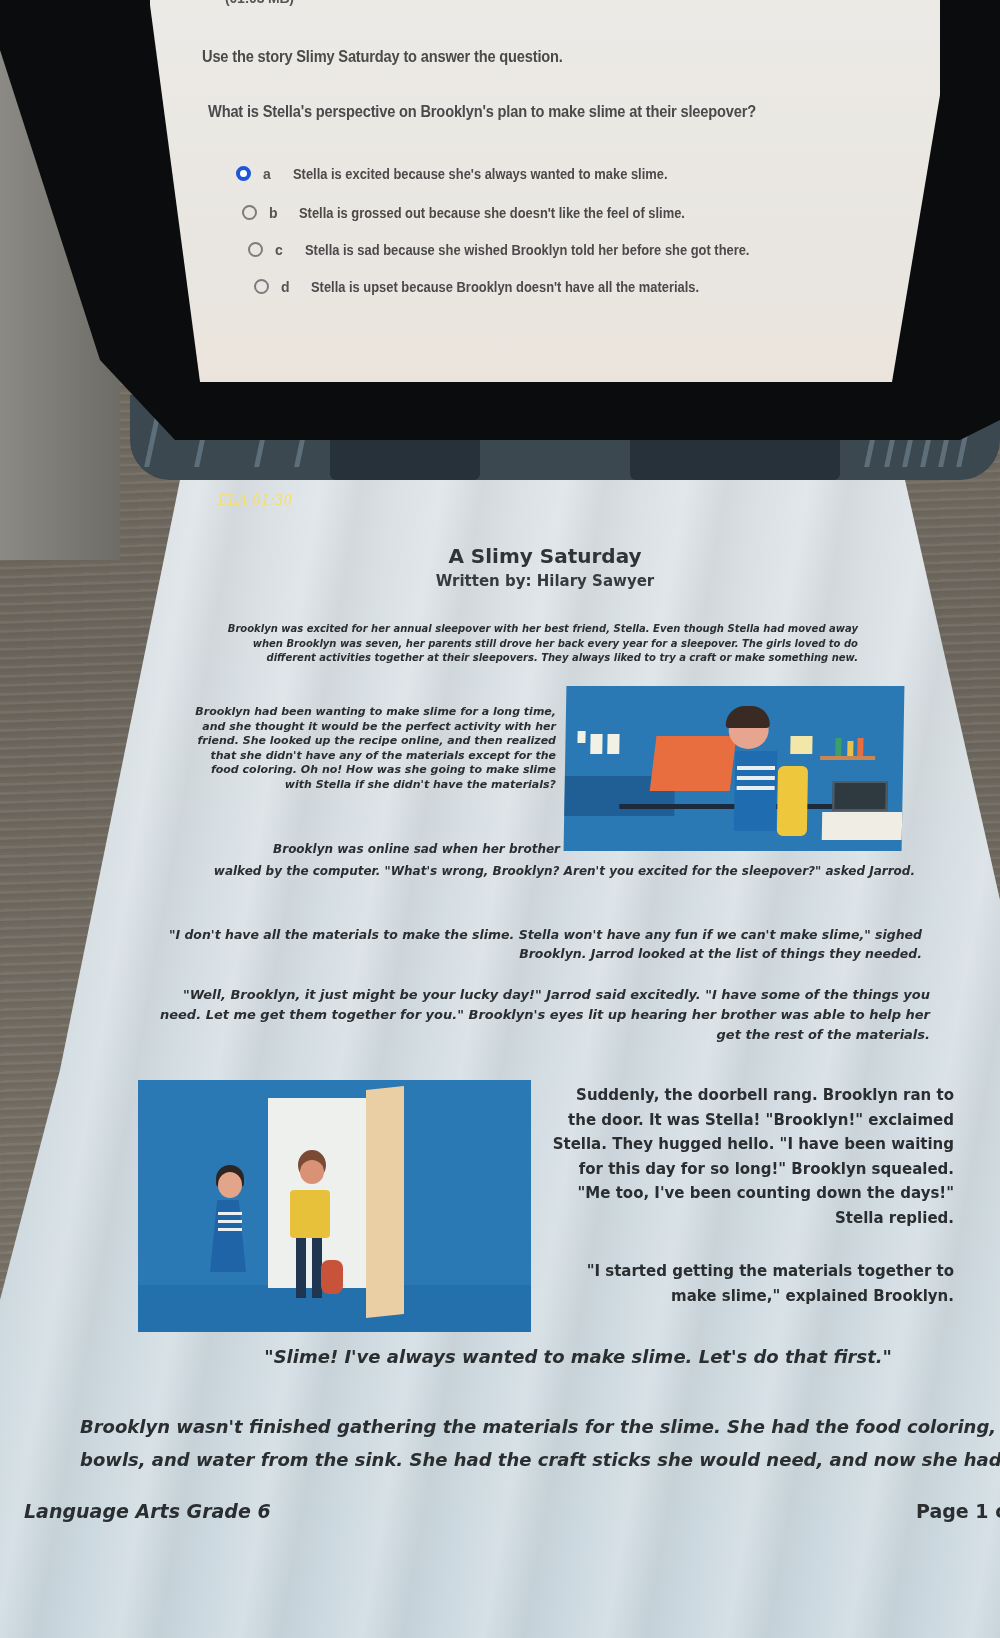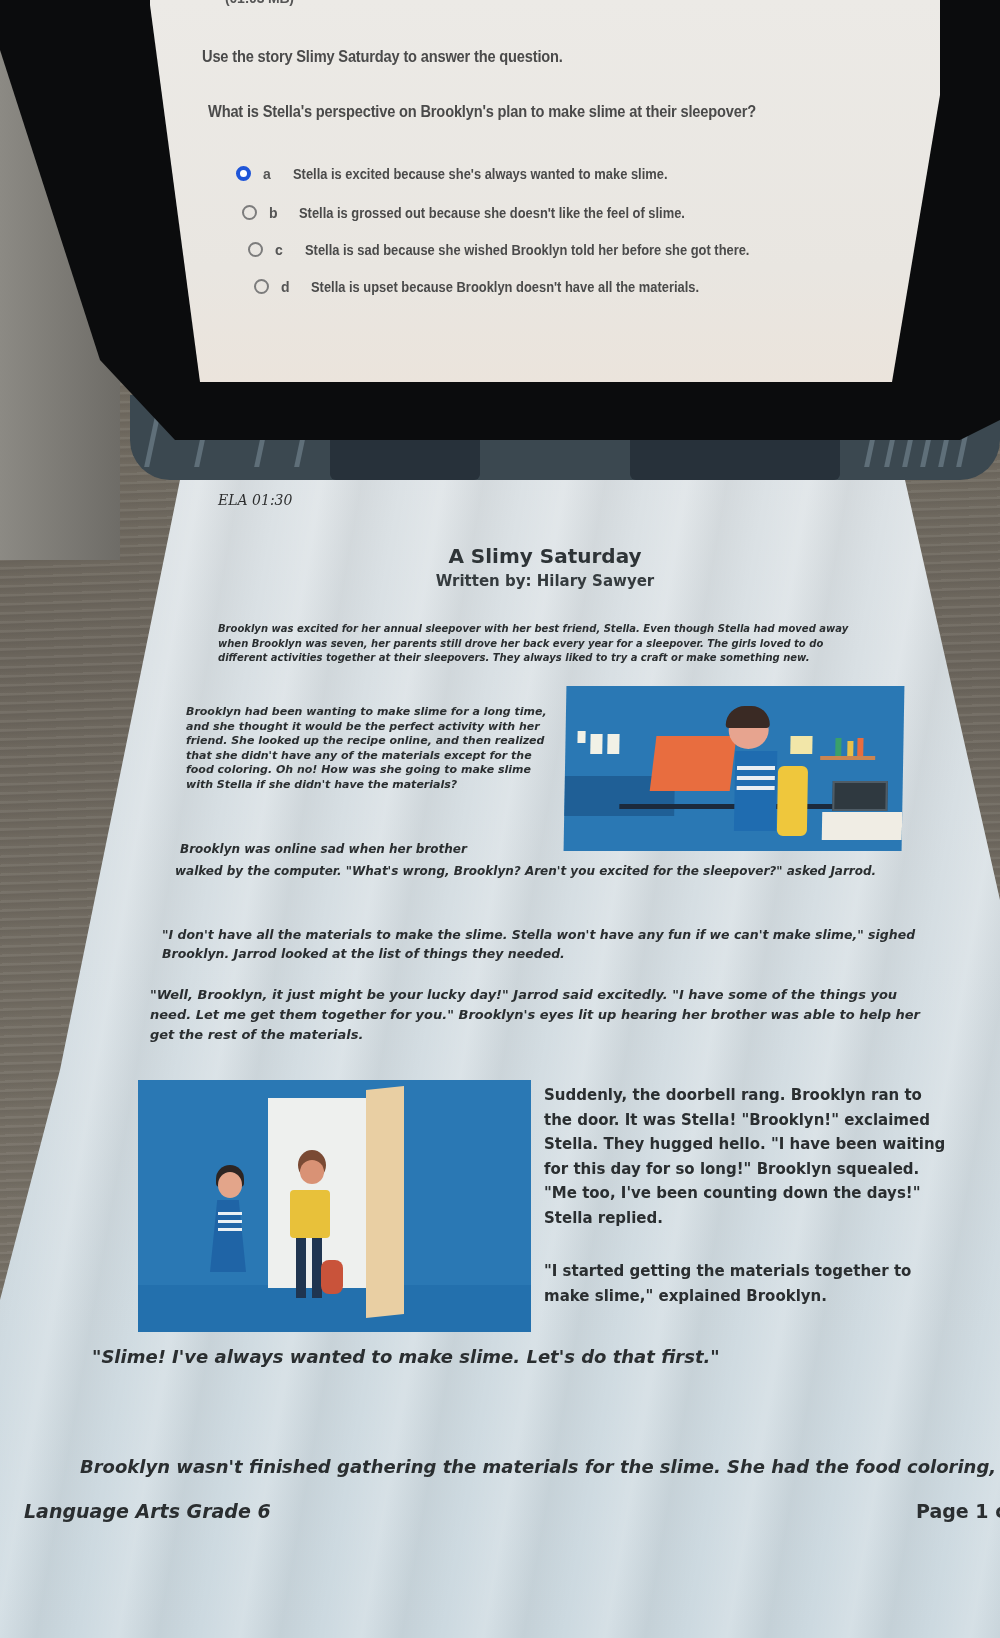--- a/index.html
+++ b/index.html
@@ -27,34 +27,34 @@
       background: linear-gradient(180deg, #e4e7e9 0%, #d9e0e4 40%, #ccd9e0 100%);
       clip-path: polygon(180px 480px, 905px 480px, 1000px 900px, 1000px 1638px, 0px 1638px, 0px 1300px, 60px 1070px);
     }
     .paper-shade {
       position: absolute; inset: 0;
       background:
         repeating-linear-gradient(100deg, rgba(255,255,255,0.0) 0px, rgba(255,255,255,0.18) 40px, rgba(0,0,0,0.04) 80px, rgba(255,255,255,0.0) 120px);
       clip-path: polygon(180px 480px, 905px 480px, 1000px 900px, 1000px 1638px, 0px 1638px, 0px 1300px, 60px 1070px);
     }
     .doc { position: absolute; color: #2a2e30; font-family: "DejaVu Sans", sans-serif; }
-    .hand { position: absolute; color: #000000; font-family: "DejaVu Serif", serif; font-style: italic; font-size: 14px; opacity: .8; }
+    .hand { position: absolute; color: #fde047; font-family: "DejaVu Serif", serif; font-style: italic; font-size: 14px; opacity: .8; }
     .story-title { left: 0; width: 1090px; top: 544px; text-align: center; font-size: 20px; font-weight: bold; color: #2e3437; }
     .story-author { left: 0; width: 1090px; top: 572px; text-align: center; font-size: 15px; font-weight: bold; color: #353b3e; }
-    .para { line-height: 14.5px; }
+    .para { line-height: 14.5px; text-align: right; }
     .p1 { left: 218px; top: 622px; width: 640px; font-size: 10px; font-weight: bold; font-style: italic; }
     .p2 { left: 186px; top: 705px; width: 370px; font-size: 11px; font-weight: bold; font-style: italic; line-height: 14.5px; }
     .p3a { left: 180px; top: 842px; width: 380px; font-size: 12px; font-weight: bold; font-style: italic; }
     .p3b { left: 175px; top: 863px; width: 740px; font-size: 12px; font-weight: bold; font-style: italic; line-height: 17px; }
     .p4 { left: 162px; top: 925px; width: 760px; font-size: 12.5px; font-weight: bold; font-style: italic; line-height: 19px; }
     .p5 { left: 150px; top: 985px; width: 780px; font-size: 13px; font-weight: bold; font-style: italic; line-height: 20px; }
     .p6 { left: 544px; top: 1083px; width: 410px; font-size: 15px; font-weight: bold; line-height: 24.5px; }
     .p6b { left: 544px; top: 1259px; width: 410px; font-size: 15px; font-weight: bold; line-height: 24.5px; }
     .p7 { left: 92px; top: 1350px; width: 800px; font-size: 18px; font-weight: bold; font-style: italic; }
-    .p8 { left: 80px; top: 1410px; width: 920px; font-size: 18px; font-weight: bold; font-style: italic; line-height: 33px; white-space: nowrap; margin-top: 40px; }
+    .p8 { left: 80px; top: 1410px; width: 920px; font-size: 18px; font-weight: bold; font-style: italic; line-height: 33px; white-space: nowrap; }
     .footer-left { left: 24px; top: 1500px; font-size: 19px; font-weight: bold; font-style: italic; }
     .footer-right { left: 916px; top: 1500px; font-size: 19px; font-weight: bold; white-space: nowrap; }
 
     
     .illus {
       position: absolute; background: #2a78b4; overflow: hidden;
     }
     .illus1 { left: 565px; top: 686px; width: 338px; height: 165px; transform: skewX(-1deg); }
     .illus2 { left: 138px; top: 1080px; width: 393px; height: 252px; }
     .shape { position: absolute; }
@@ -150,20 +150,21 @@
   <div class="shape" style="left:80px;top:132px;width:24px;height:3px;background:#eaf0f4;"></div>
   <div class="shape" style="left:80px;top:140px;width:24px;height:3px;background:#eaf0f4;"></div>
   <div class="shape" style="left:80px;top:148px;width:24px;height:3px;background:#eaf0f4;"></div>
 </div>
 
 <div class="doc para p6">Suddenly, the doorbell rang. Brooklyn ran to the door. It was Stella! "Brooklyn!" exclaimed Stella. They hugged hello. "I have been waiting for this day for so long!" Brooklyn squealed. "Me too, I've been counting down the days!" Stella replied.</div>
 <div class="doc para p6b">"I started getting the materials together to make slime," explained Brooklyn.</div>
 <div class="doc para p7">"Slime! I've always wanted to make slime. Let's do that first."</div>
 <div class="doc p8">
   <div>Brooklyn wasn't finished gathering the materials for the slime. She had the food coloring,</div>
+  <div>bowls, and water from the sink. She had the craft sticks she would need, and now she had</div>
 </div>
 
 <div class="doc footer-left">Language Arts Grade 6</div>
 <div class="doc footer-right">Page 1 o</div>
 
 <div class="tablet-feet"></div>
 <div class="foot-block" style="left:330px; width:150px;"></div>
 <div class="foot-block" style="left:630px; width:210px;"></div>
 <div class="vent" style="left:150px;"></div>
 <div class="vent" style="left:200px;"></div>

